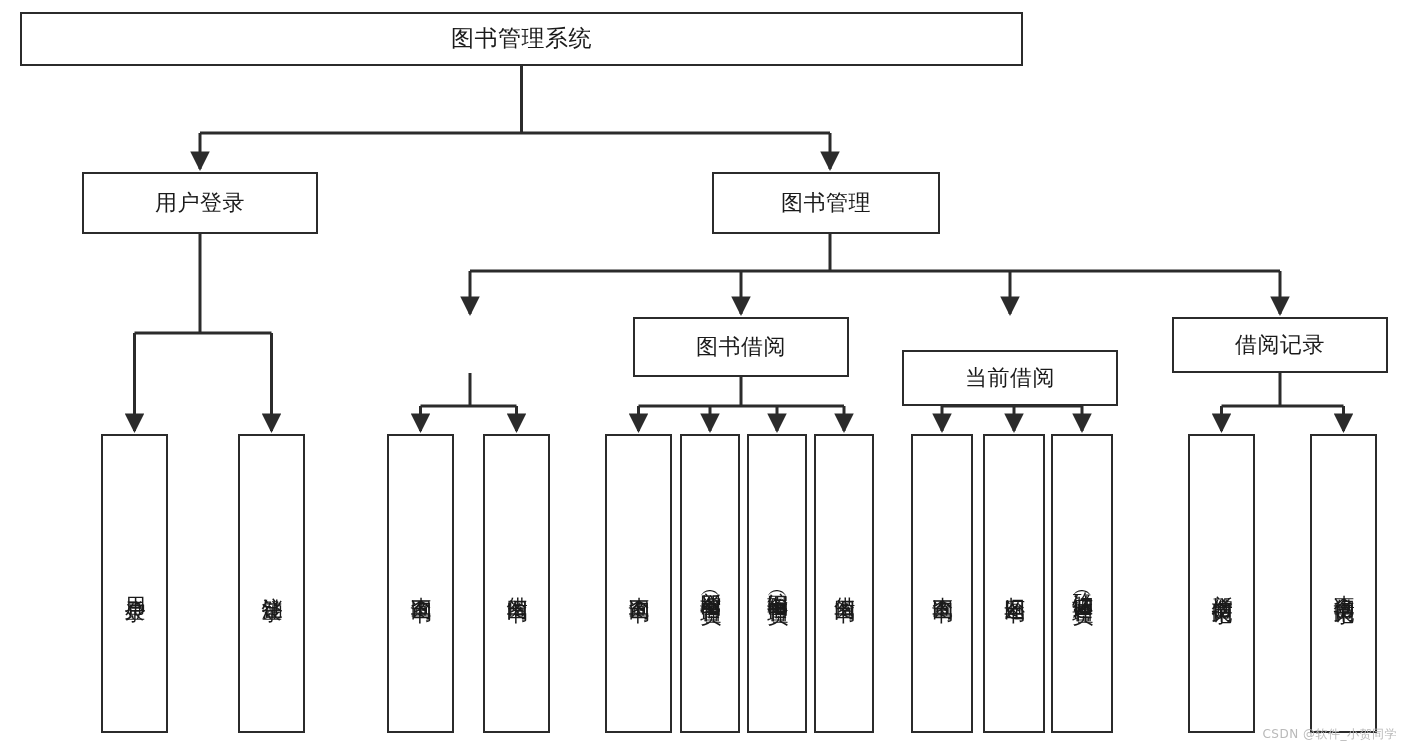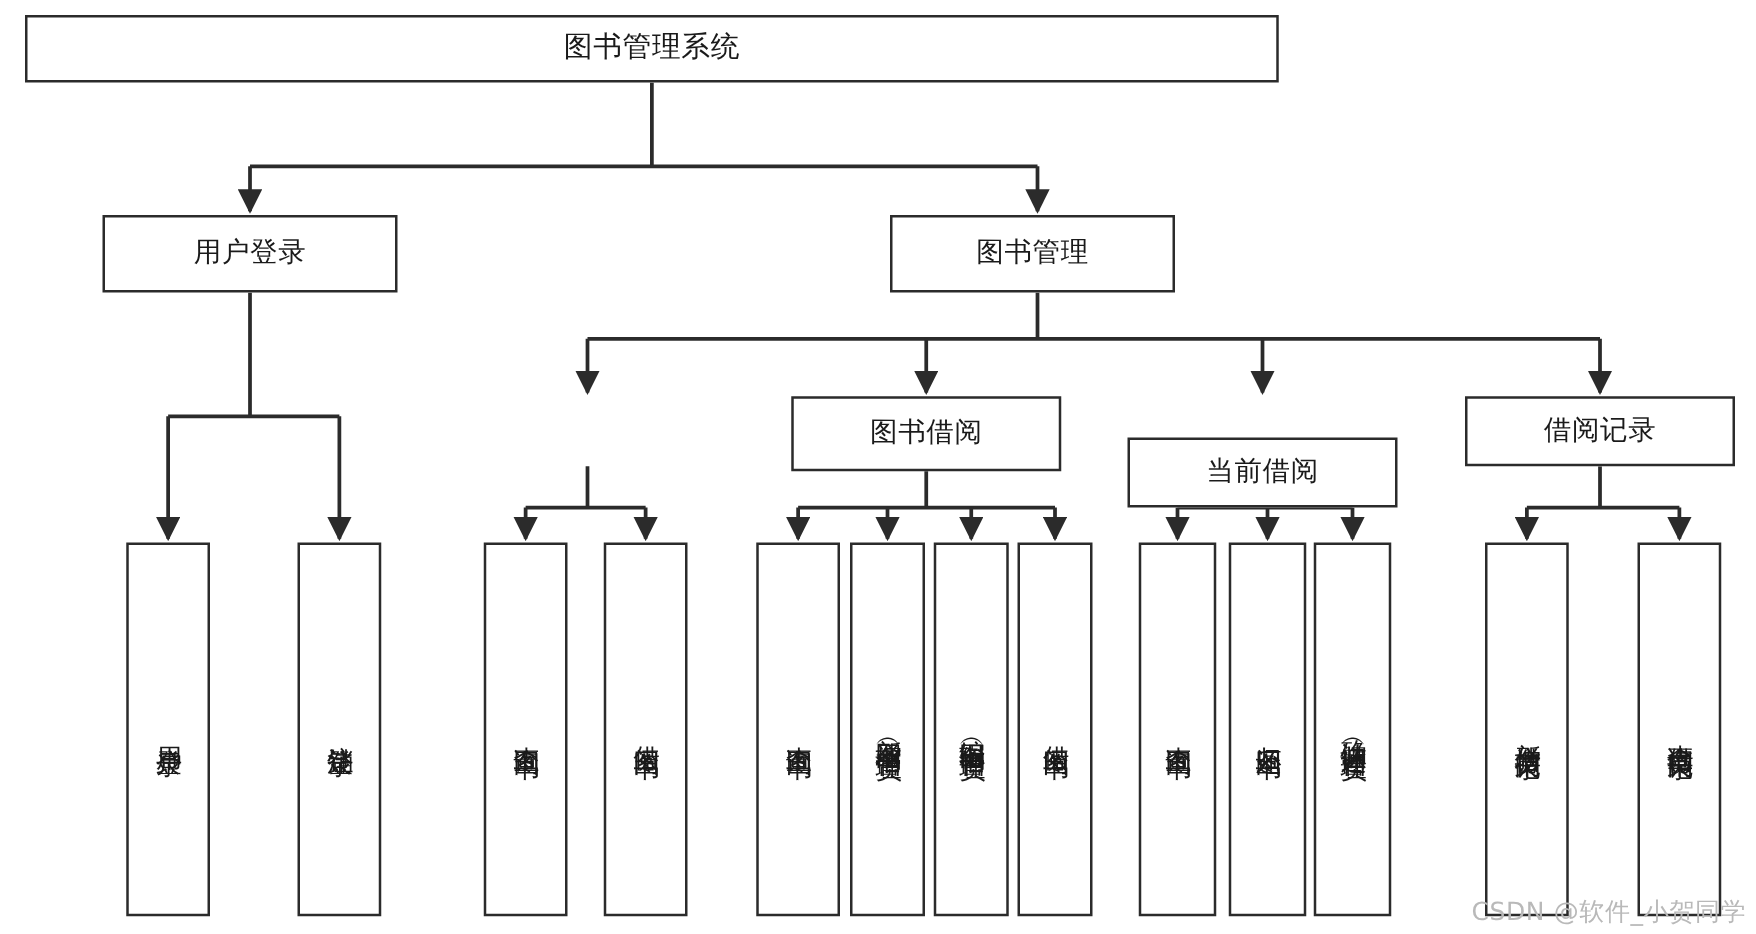--- a/index.html
+++ b/index.html
@@ -58,21 +58,21 @@
     text-orientation: upright;
     font-size: 21px;
     line-height: 1.32;
     letter-spacing: 2px;
     white-space: nowrap;
   }
   #watermark {
     position: absolute;
     right: 8px;
     bottom: 4px;
-    font-size: 20px;
+    font-size: 12px;
     color: #b9b9b9;
     letter-spacing: 0.5px;
     white-space: nowrap;
     font-family: "DejaVu Sans", "Liberation Sans", sans-serif;
   }
 </style>
 </head>
 <body>
 
 <div id="canvas">

